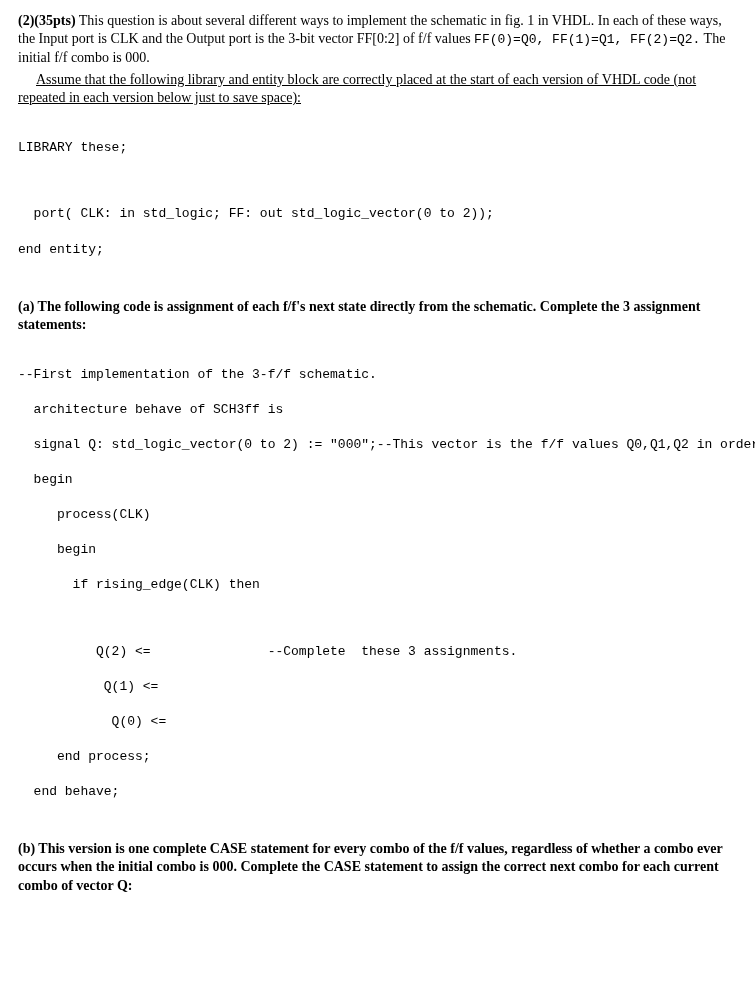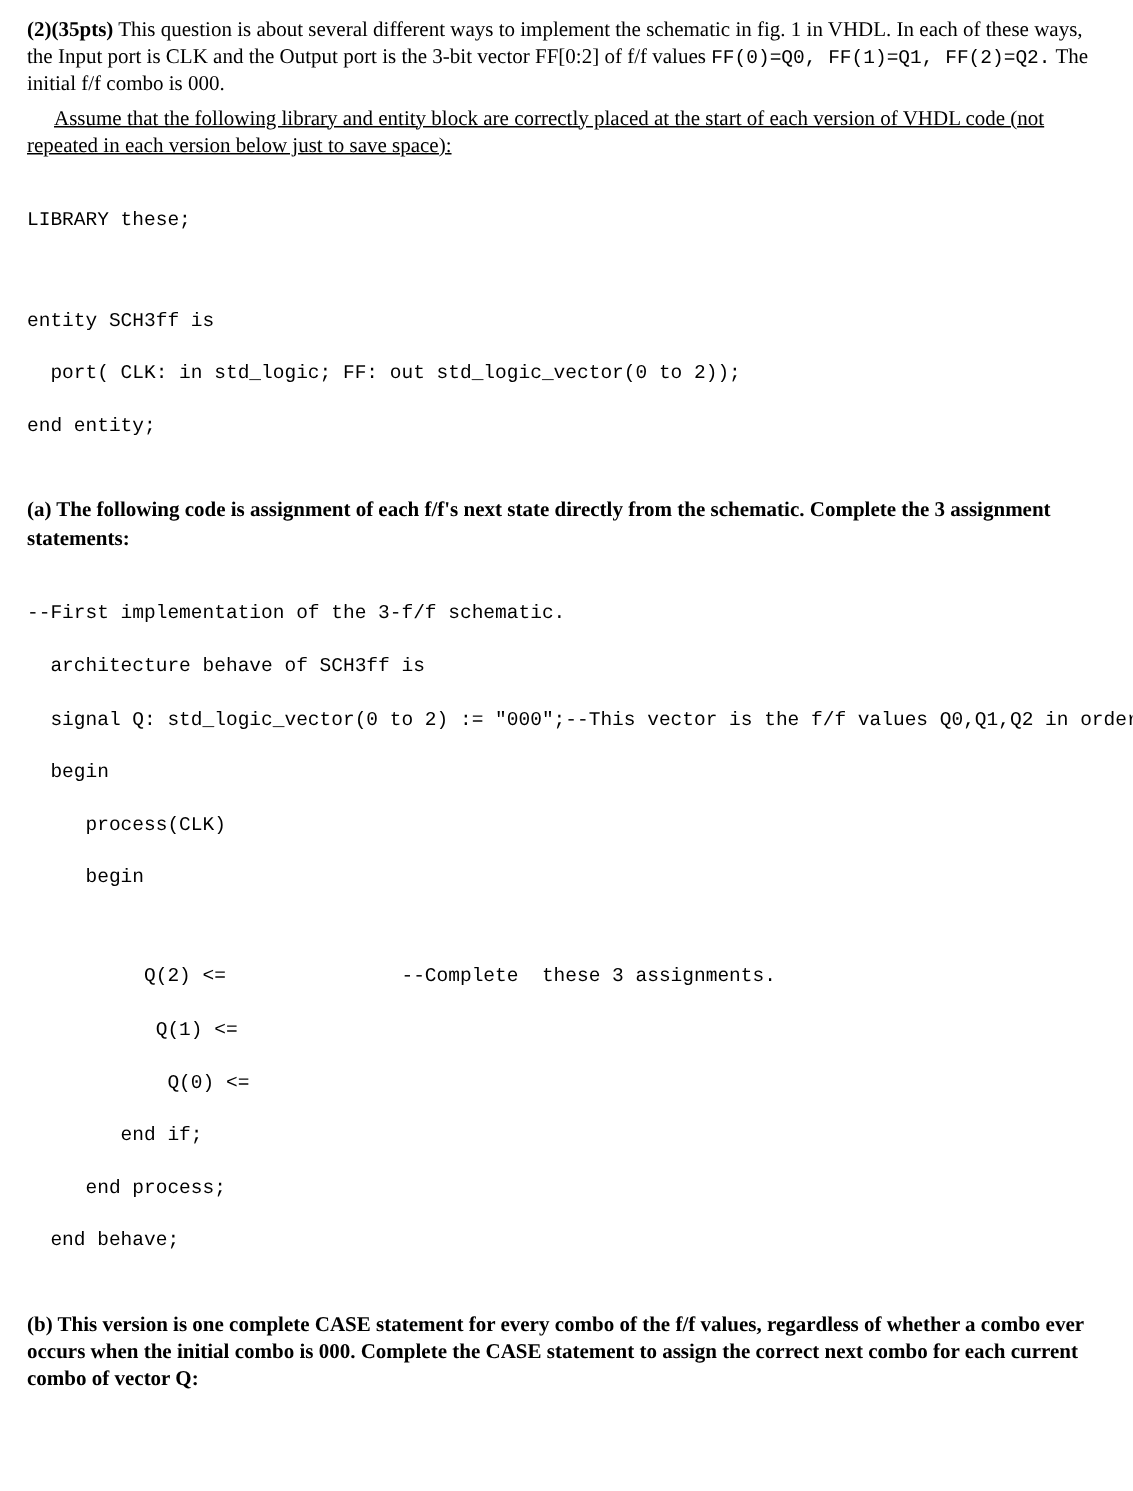--- a/index.html
+++ b/index.html
@@ -38,36 +38,35 @@
 <body>
 
 <p class="para">
   <b>(2)(35pts)</b><span> This question is about several different ways to implement the schematic in fig. 1 in VHDL. In each of these ways, the Input port is CLK and the Output port is the 3-bit vector FF[0:2] of f/f values </span><span class="mono">FF(0)=Q0, FF(1)=Q1, FF(2)=Q2.</span><span> The initial f/f combo is 000.</span>
 </p>
 <p class="para indent">Assume that the following library and entity block are correctly placed at the start of each version of VHDL code (not repeated in each version below just to save space):</p>
 
 <div class="mono section-gap">
 <div>LIBRARY these;</div>
 <div style="height:14px"></div>
-<div>entity SCH3ff is</div>
 <div>  port( CLK: in std_logic; FF: out std_logic_vector(0 to 2));</div>
 <div>end entity;</div>
 </div>
 
 <p class="para big-gap">(a) The following code is assignment of each f/f's next state directly from the schematic. Complete the 3 assignment statements:</p>
 
 <div class="mono section-gap">
 <div>--First implementation of the 3-f/f schematic.</div>
 <div>  architecture behave of SCH3ff is</div>
 <div>  signal Q: std_logic_vector(0 to 2) := "000";--This vector is the f/f values Q0,Q1,Q2 in order.</div>
 <div>  begin</div>
 <div>     process(CLK)</div>
 <div>     begin</div>
+<div>       if rising_edge(CLK) then</div>
 <div style="height:14px"></div>
 <div>          Q(2) &lt;=               --Complete  these 3 assignments.</div>
 <div>           Q(1) &lt;=</div>
 <div>            Q(0) &lt;=</div>
-<div>        end if;</div>
 <div>     end process;</div>
 <div>  end behave;</div>
 </div>
 
 <p class="para big-gap">(b) This version is one complete CASE statement for every combo of the f/f values, regardless of whether a combo ever occurs when the initial combo is 000. Complete the CASE statement to assign the correct next combo for each current combo of vector Q:</p>
 
 </body></html>

